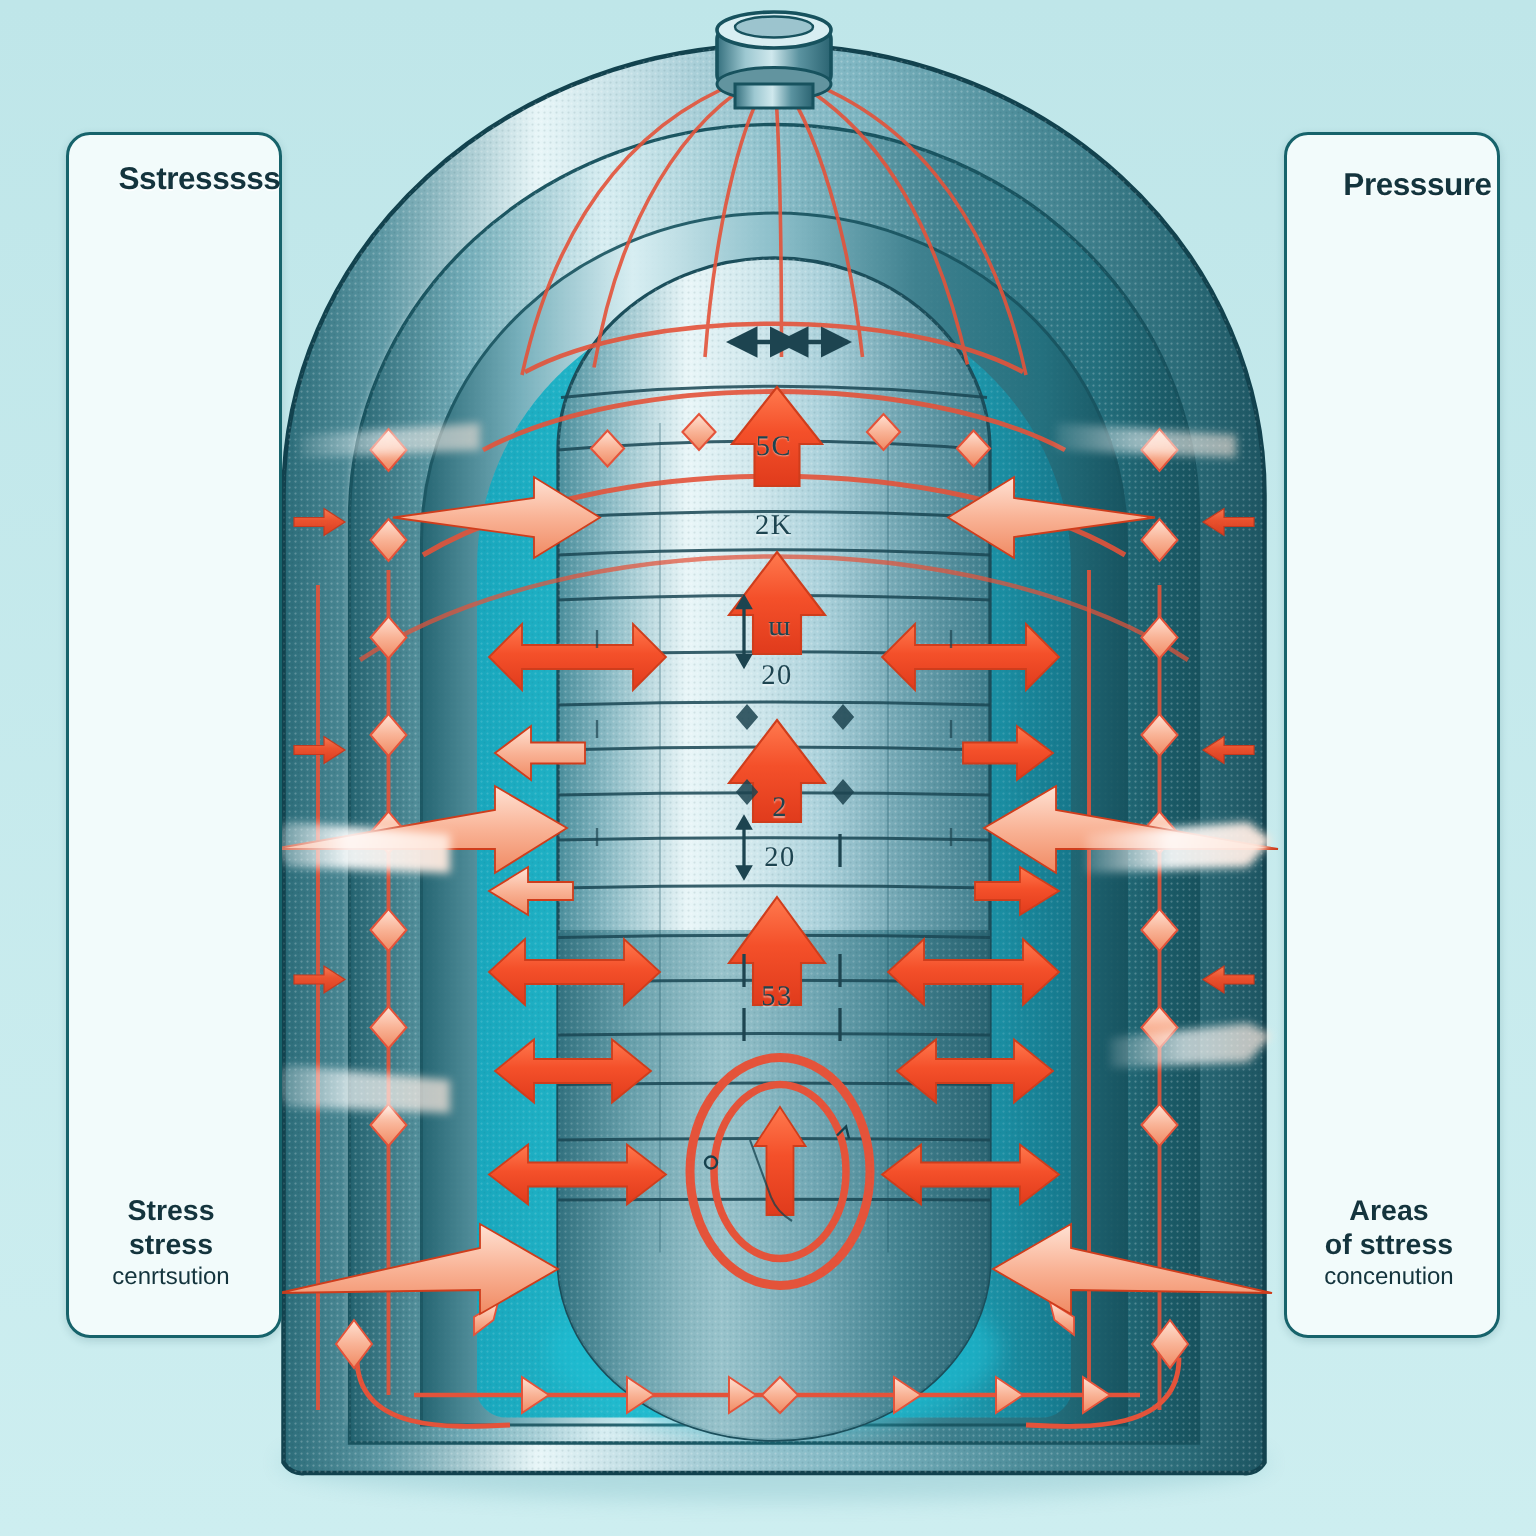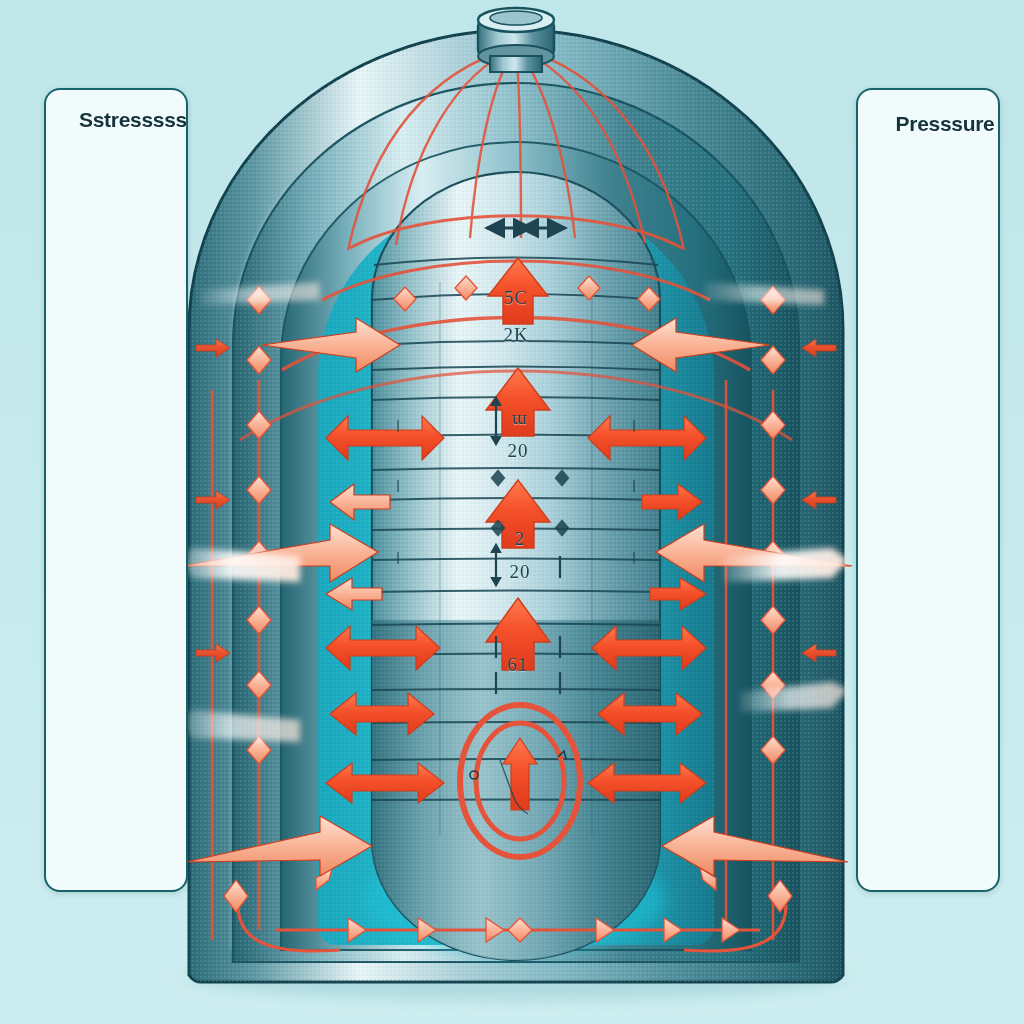--- a/index.html
+++ b/index.html
@@ -567,25 +567,35 @@
       </g>
     </g>
   </svg>
 
   <div class="panel-box" id="panel-left"></div>
   <div class="panel-box" id="panel-right"></div>
 
   <div class="panel-title" style="left:44px;width:140px;top:108px;">Sstresssss</div>
   <div class="panel-title" style="left:856px;width:140px;top:112px;">Presssure</div>
 
-
+  <div class="panel-caption" style="left:44px;width:140px;top:796px;">
+    <div class="cap-l1">Stress</div>
+    <div class="cap-l2">stress</div>
+    <div class="cap-l3">cenrtsution</div>
+  </div>
+
+  <div class="panel-caption" style="left:856px;width:140px;top:796px;">
+    <div class="cap-l1">Areas</div>
+    <div class="cap-l2">of sttress</div>
+    <div class="cap-l3">concenution</div>
+  </div>
 
   <div id="interior-labels">
       <div class="vnum" style="left: 486px; top: 287px; width: 60px;">5C</div>
-      <div class="vnum" style="left: 486px; top: 324px; width: 60px;">2K</div>
+      <div class="vnum" style="left: 486px; top: 340px; width: 60px;">2K</div>
       <div class="vnum" style="left: 490px; top: 407px; width: 60px;">ɯ</div>
       <div class="vnum" style="left: 488px; top: 440px; width: 60px;">20</div>
       <div class="vnum" style="left: 490px; top: 528px; width: 60px;">2</div>
       <div class="vnum" style="left: 490px; top: 561px; width: 60px;">20</div>
-      <div class="vnum" style="left: 488px; top: 654px; width: 60px;">61</div>
+      <div class="vnum" style="left: 488px; top: 654px; width: 60px;">53</div>
     </div>
 
 </div>
 
 </body></html>

